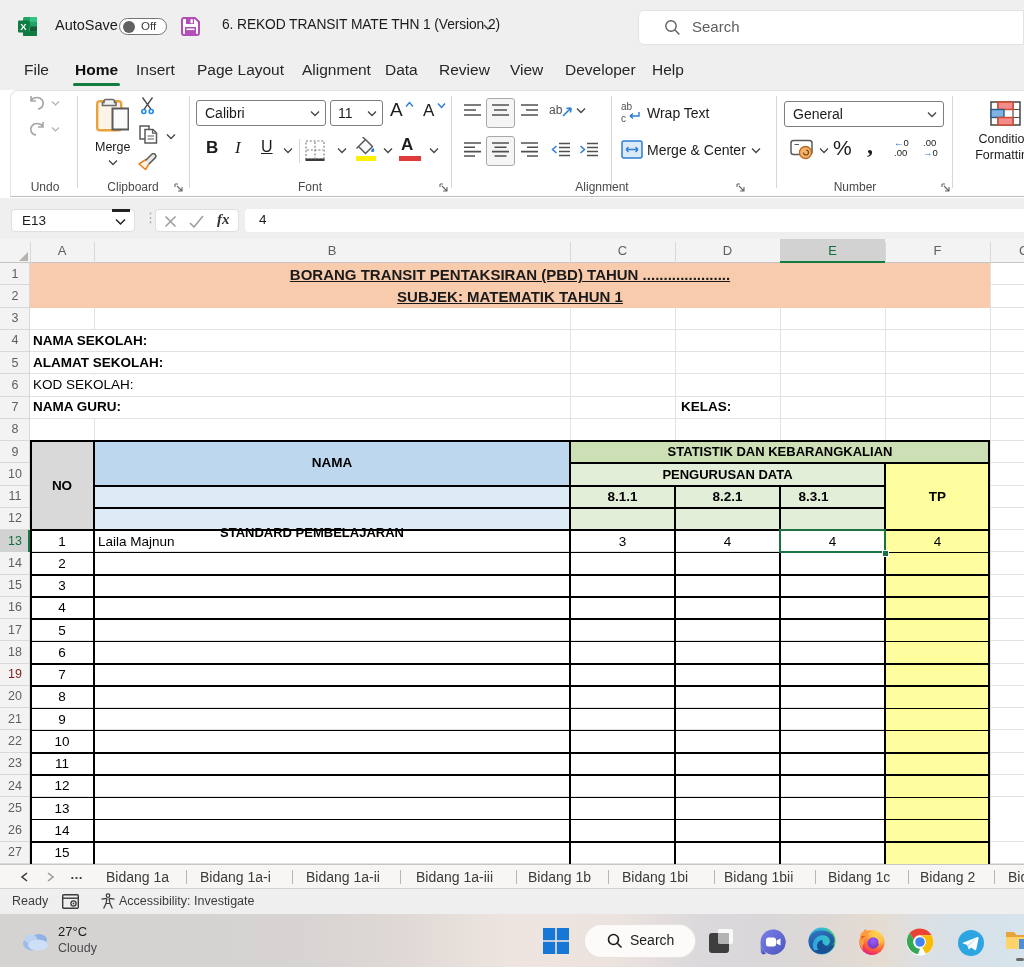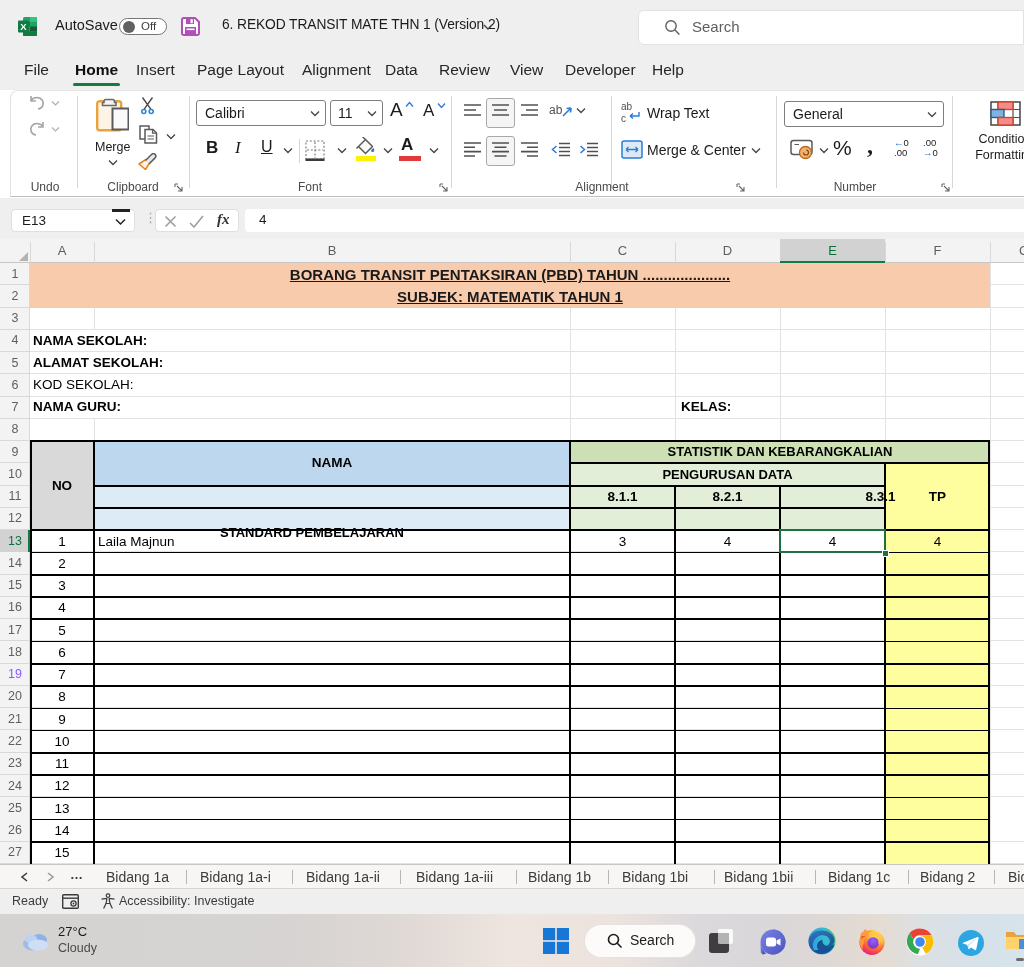--- a/index.html
+++ b/index.html
@@ -400,21 +400,21 @@
   <div class="abs" style="left:884px;top:224.3px;width:2px;height:400.7px;background:#000;"></div>
   <div class="abs" style="left:988px;top:202.1px;width:2px;height:422.9px;background:#000;"></div>
 
   <div class="abs" style="left:30px;top:239px;width:64px;text-align:center;font-size:13.5px;font-weight:bold;">NO</div>
   <div class="abs" style="left:94px;top:216px;width:476px;text-align:center;font-size:13.5px;font-weight:bold;">NAMA</div>
   <div class="abs" style="left:94px;top:249.5px;width:436px;text-align:center;font-size:13px;font-weight:bold;margin-top:36px;">STANDARD PEMBELAJARAN</div>
   <div class="abs" style="left:570px;top:205px;width:420px;text-align:center;font-size:13px;font-weight:bold;">STATISTIK DAN KEBARANGKALIAN</div>
   <div class="abs" style="left:570px;top:227.5px;width:315px;text-align:center;font-size:13px;font-weight:bold;">PENGURUSAN DATA</div>
   <div class="abs" style="left:570px;top:249.5px;width:105px;text-align:center;font-size:13.5px;font-weight:bold;">8.1.1</div>
   <div class="abs" style="left:675px;top:249.5px;width:105px;text-align:center;font-size:13.5px;font-weight:bold;">8.2.1</div>
-  <div class="abs" style="left:820px;top:249.5px;width:121px;text-align:center;font-size:13.5px;font-weight:bold;">8.3.1</div>
+  <div class="abs" style="left:753px;top:249.5px;width:121px;text-align:center;font-size:13.5px;font-weight:bold;">8.3.1</div>
   <div class="abs" style="left:885px;top:250px;width:105px;text-align:center;font-size:13.5px;font-weight:bold;">TP</div>
 
   <div class="abs" style="left:94px;top:294.5px;padding-left:4px;font-size:13.5px;color:#000;">Laila Majnun</div>
   <div class="abs" style="left:570px;top:294.5px;width:105px;text-align:center;font-size:13.5px;">3</div>
   <div class="abs" style="left:675px;top:294.5px;width:105px;text-align:center;font-size:13.5px;">4</div>
   <div class="abs" style="left:780px;top:294.5px;width:105px;text-align:center;font-size:13.5px;">4</div>
   <div class="abs" style="left:885px;top:294.5px;width:105px;text-align:center;font-size:13.5px;">4</div>
   <div class="abs" style="left:30px;top:294.5px;width:64px;text-align:center;font-size:13.5px;">1</div>
   <div class="abs" style="left:30px;top:316.8px;width:64px;text-align:center;font-size:13.5px;">2</div>
   <div class="abs" style="left:30px;top:339.0px;width:64px;text-align:center;font-size:13.5px;">3</div>
@@ -472,21 +472,21 @@
   <div class="abs" style="left:0;top:181.6px;width:30px;text-align:center;font-size:12.5px;color:#5F5F5F;">9</div>
   <div class="abs" style="left:0;top:203.8px;width:30px;text-align:center;font-size:12.5px;color:#5F5F5F;">10</div>
   <div class="abs" style="left:0;top:226.1px;width:30px;text-align:center;font-size:12.5px;color:#5F5F5F;">11</div>
   <div class="abs" style="left:0;top:248.4px;width:30px;text-align:center;font-size:12.5px;color:#5F5F5F;">12</div>
   <div class="abs" style="left:0;top:270.6px;width:30px;text-align:center;font-size:12.5px;color:#0E703C;">13</div>
   <div class="abs" style="left:0;top:292.9px;width:30px;text-align:center;font-size:12.5px;color:#5F5F5F;">14</div>
   <div class="abs" style="left:0;top:315.1px;width:30px;text-align:center;font-size:12.5px;color:#5F5F5F;">15</div>
   <div class="abs" style="left:0;top:337.4px;width:30px;text-align:center;font-size:12.5px;color:#5F5F5F;">16</div>
   <div class="abs" style="left:0;top:359.7px;width:30px;text-align:center;font-size:12.5px;color:#5F5F5F;">17</div>
   <div class="abs" style="left:0;top:381.9px;width:30px;text-align:center;font-size:12.5px;color:#5F5F5F;">18</div>
-  <div class="abs" style="left:0;top:404.2px;width:30px;text-align:center;font-size:12.5px;color:#8b5cf6;">19</div>
+  <div class="abs" style="left:0;top:404.2px;width:30px;text-align:center;font-size:12.5px;color:#7f1d1d;">19</div>
   <div class="abs" style="left:0;top:426.4px;width:30px;text-align:center;font-size:12.5px;color:#5F5F5F;">20</div>
   <div class="abs" style="left:0;top:448.7px;width:30px;text-align:center;font-size:12.5px;color:#5F5F5F;">21</div>
   <div class="abs" style="left:0;top:471.0px;width:30px;text-align:center;font-size:12.5px;color:#5F5F5F;">22</div>
   <div class="abs" style="left:0;top:493.2px;width:30px;text-align:center;font-size:12.5px;color:#5F5F5F;">23</div>
   <div class="abs" style="left:0;top:515.5px;width:30px;text-align:center;font-size:12.5px;color:#5F5F5F;">24</div>
   <div class="abs" style="left:0;top:537.7px;width:30px;text-align:center;font-size:12.5px;color:#5F5F5F;">25</div>
   <div class="abs" style="left:0;top:560.0px;width:30px;text-align:center;font-size:12.5px;color:#5F5F5F;">26</div>
   <div class="abs" style="left:0;top:582.3px;width:30px;text-align:center;font-size:12.5px;color:#5F5F5F;">27</div>
   </div>
 </div>

